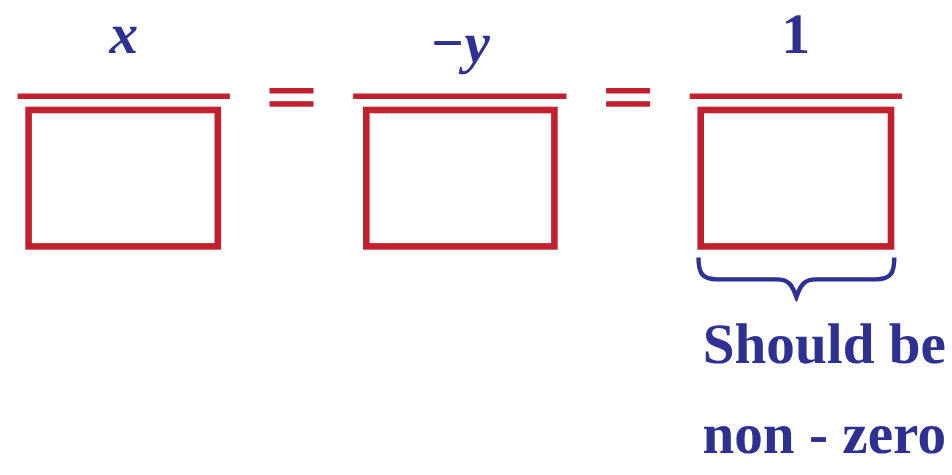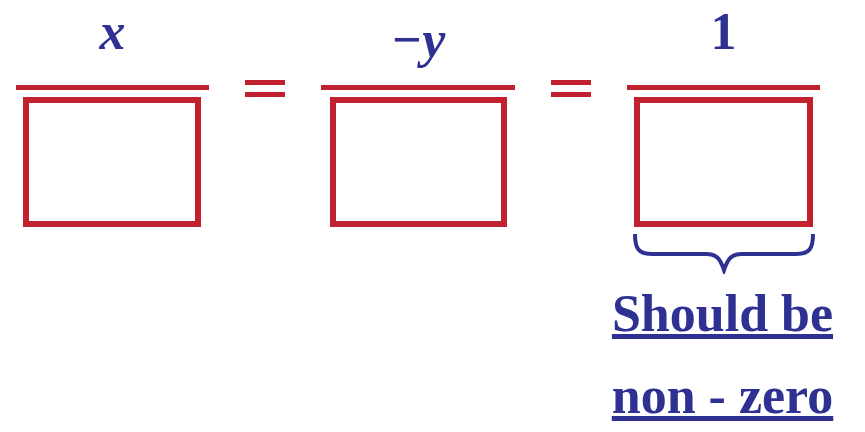--- a/index.html
+++ b/index.html
@@ -4,21 +4,21 @@
 <style>
   html,body{margin:0;padding:0;background:#ffffff;}
   body{width:865px;height:432px;position:relative;overflow:hidden;font-family:"Liberation Serif","DejaVu Serif",serif;}
   .abs{position:absolute;}
   .num{color:#2e3192;font-weight:bold;font-size:52px;line-height:1;text-align:center;}
   .ital{font-style:italic;}
   .bar{background:#c1202f;height:5px;}
   .box{border:6px solid #c1202f;box-sizing:border-box;background:#fff;}
   .eq{width:40px;height:17px;}
   .eq i{display:block;position:absolute;left:0;width:40px;height:5px;background:#c1202f;}
-  .note{color:#2e3192;font-weight:bold;font-size:52px;line-height:1;text-align:center;text-decoration:underline;}
+  .note{color:#2e3192;font-weight:bold;font-size:52px;line-height:1;text-align:right;}
 </style>
 </head>
 <body>
 
 <div class="abs num ital" style="left:16px;top:6px;width:193px;">x</div>
 <div class="abs bar" style="left:16px;top:85px;width:193px;"></div>
 <div class="abs box" style="left:23px;top:97px;width:178px;height:130px;"></div>
 
 <div class="abs eq" style="left:245px;top:80px;">
     <i style="top:0"></i>

